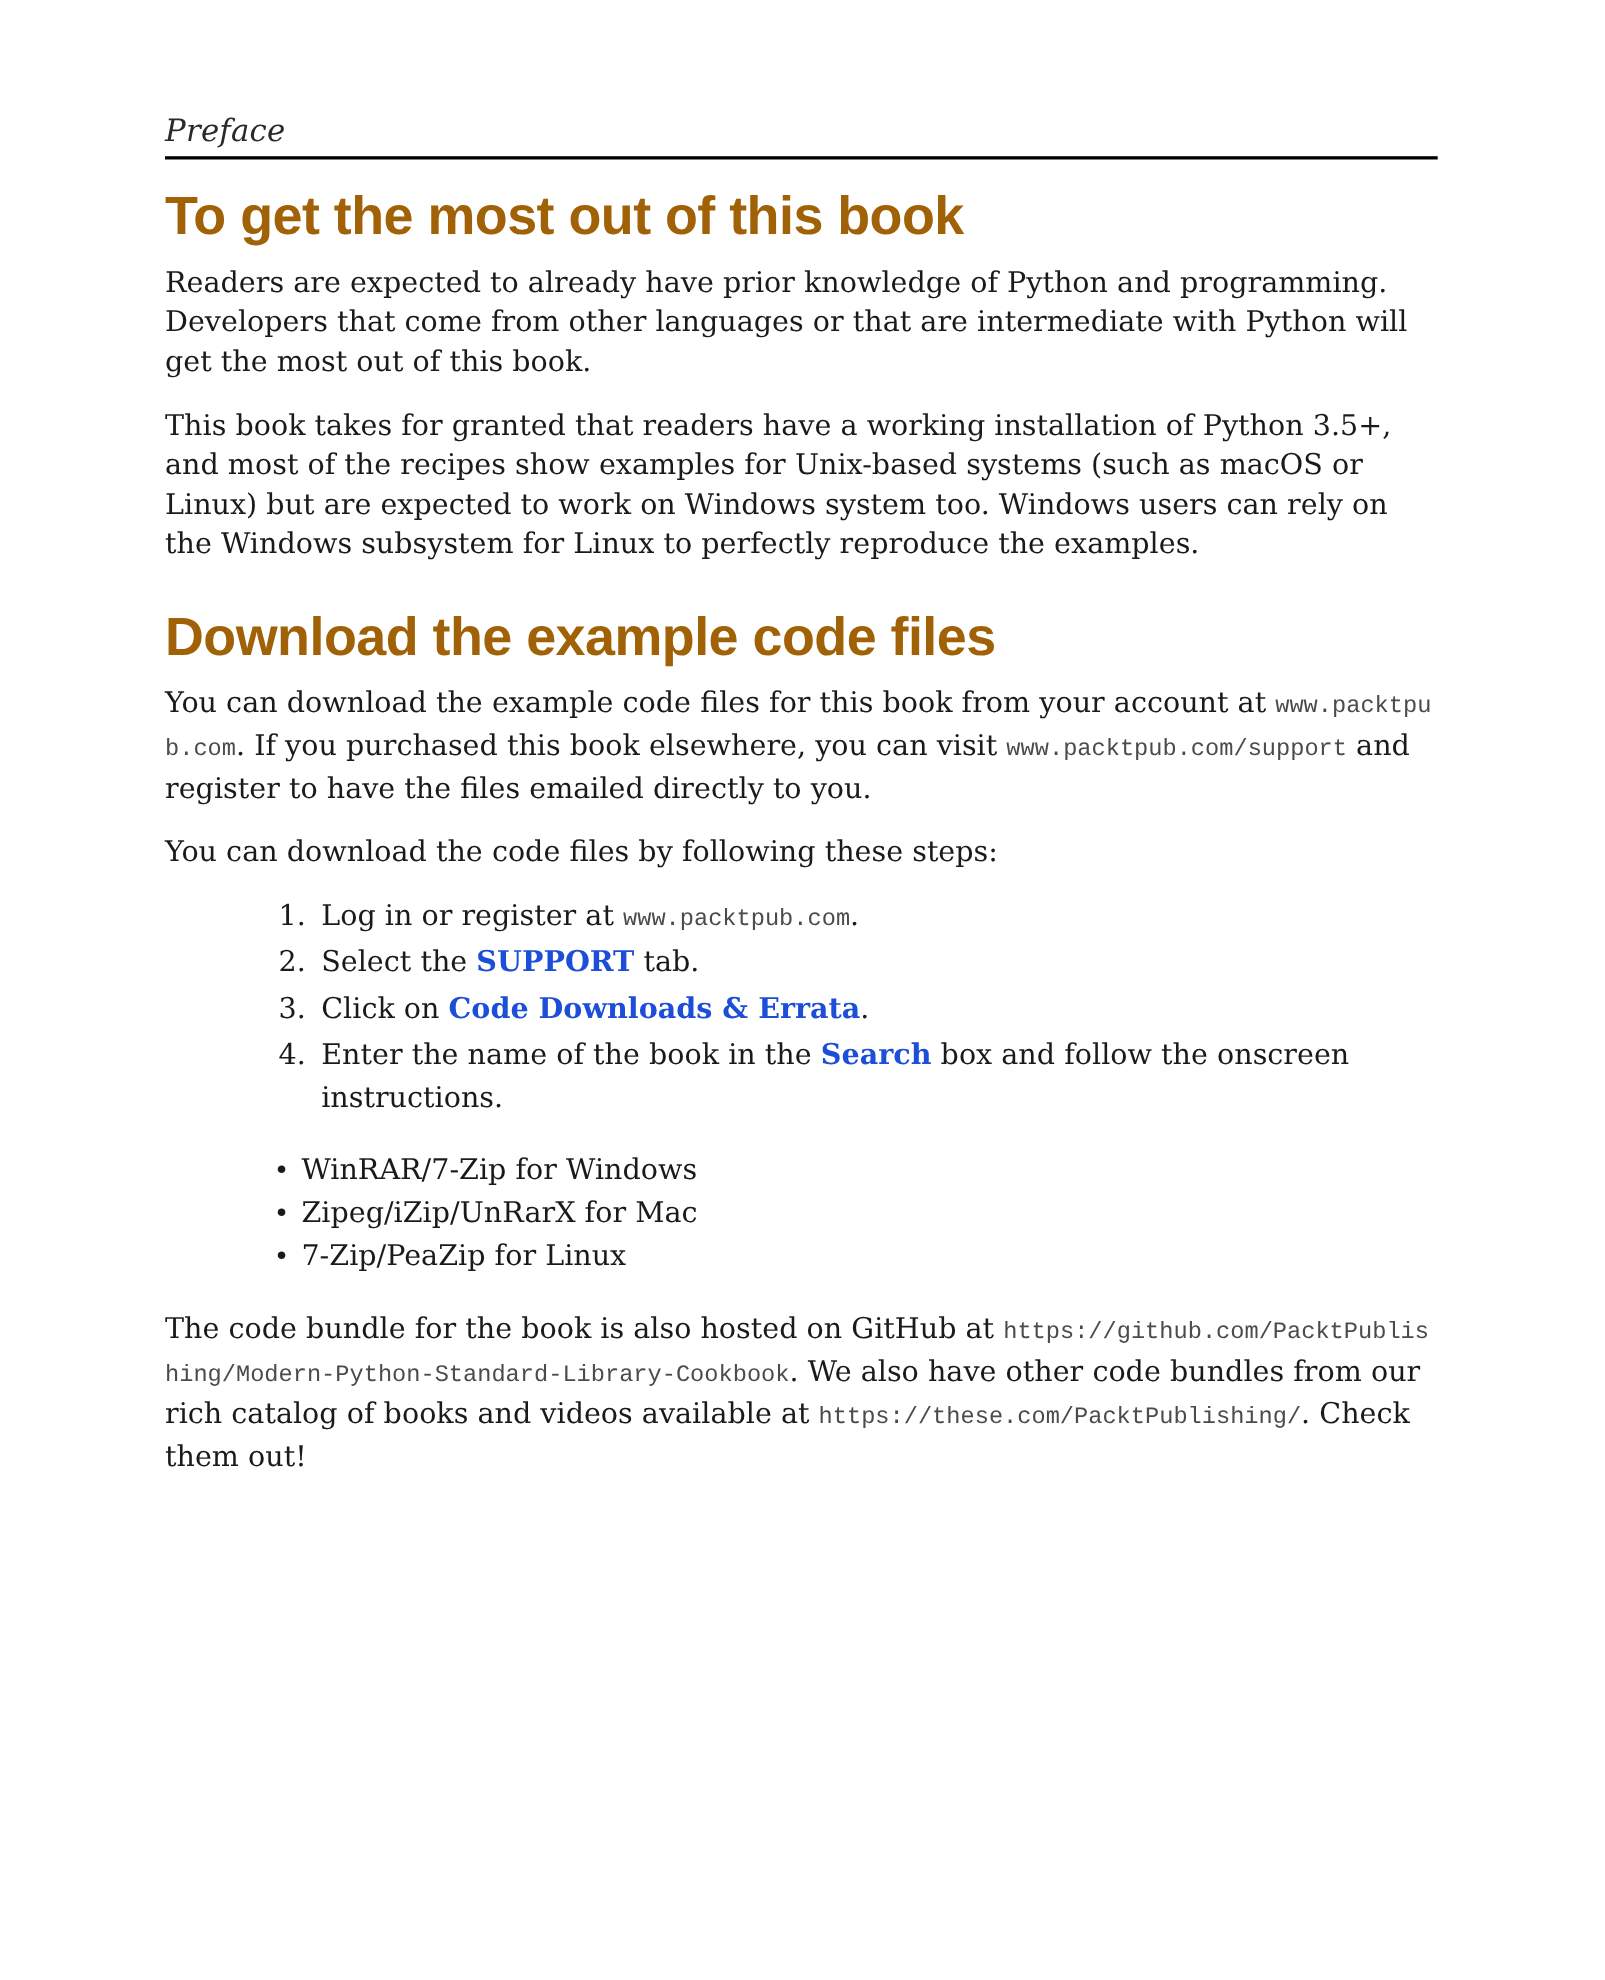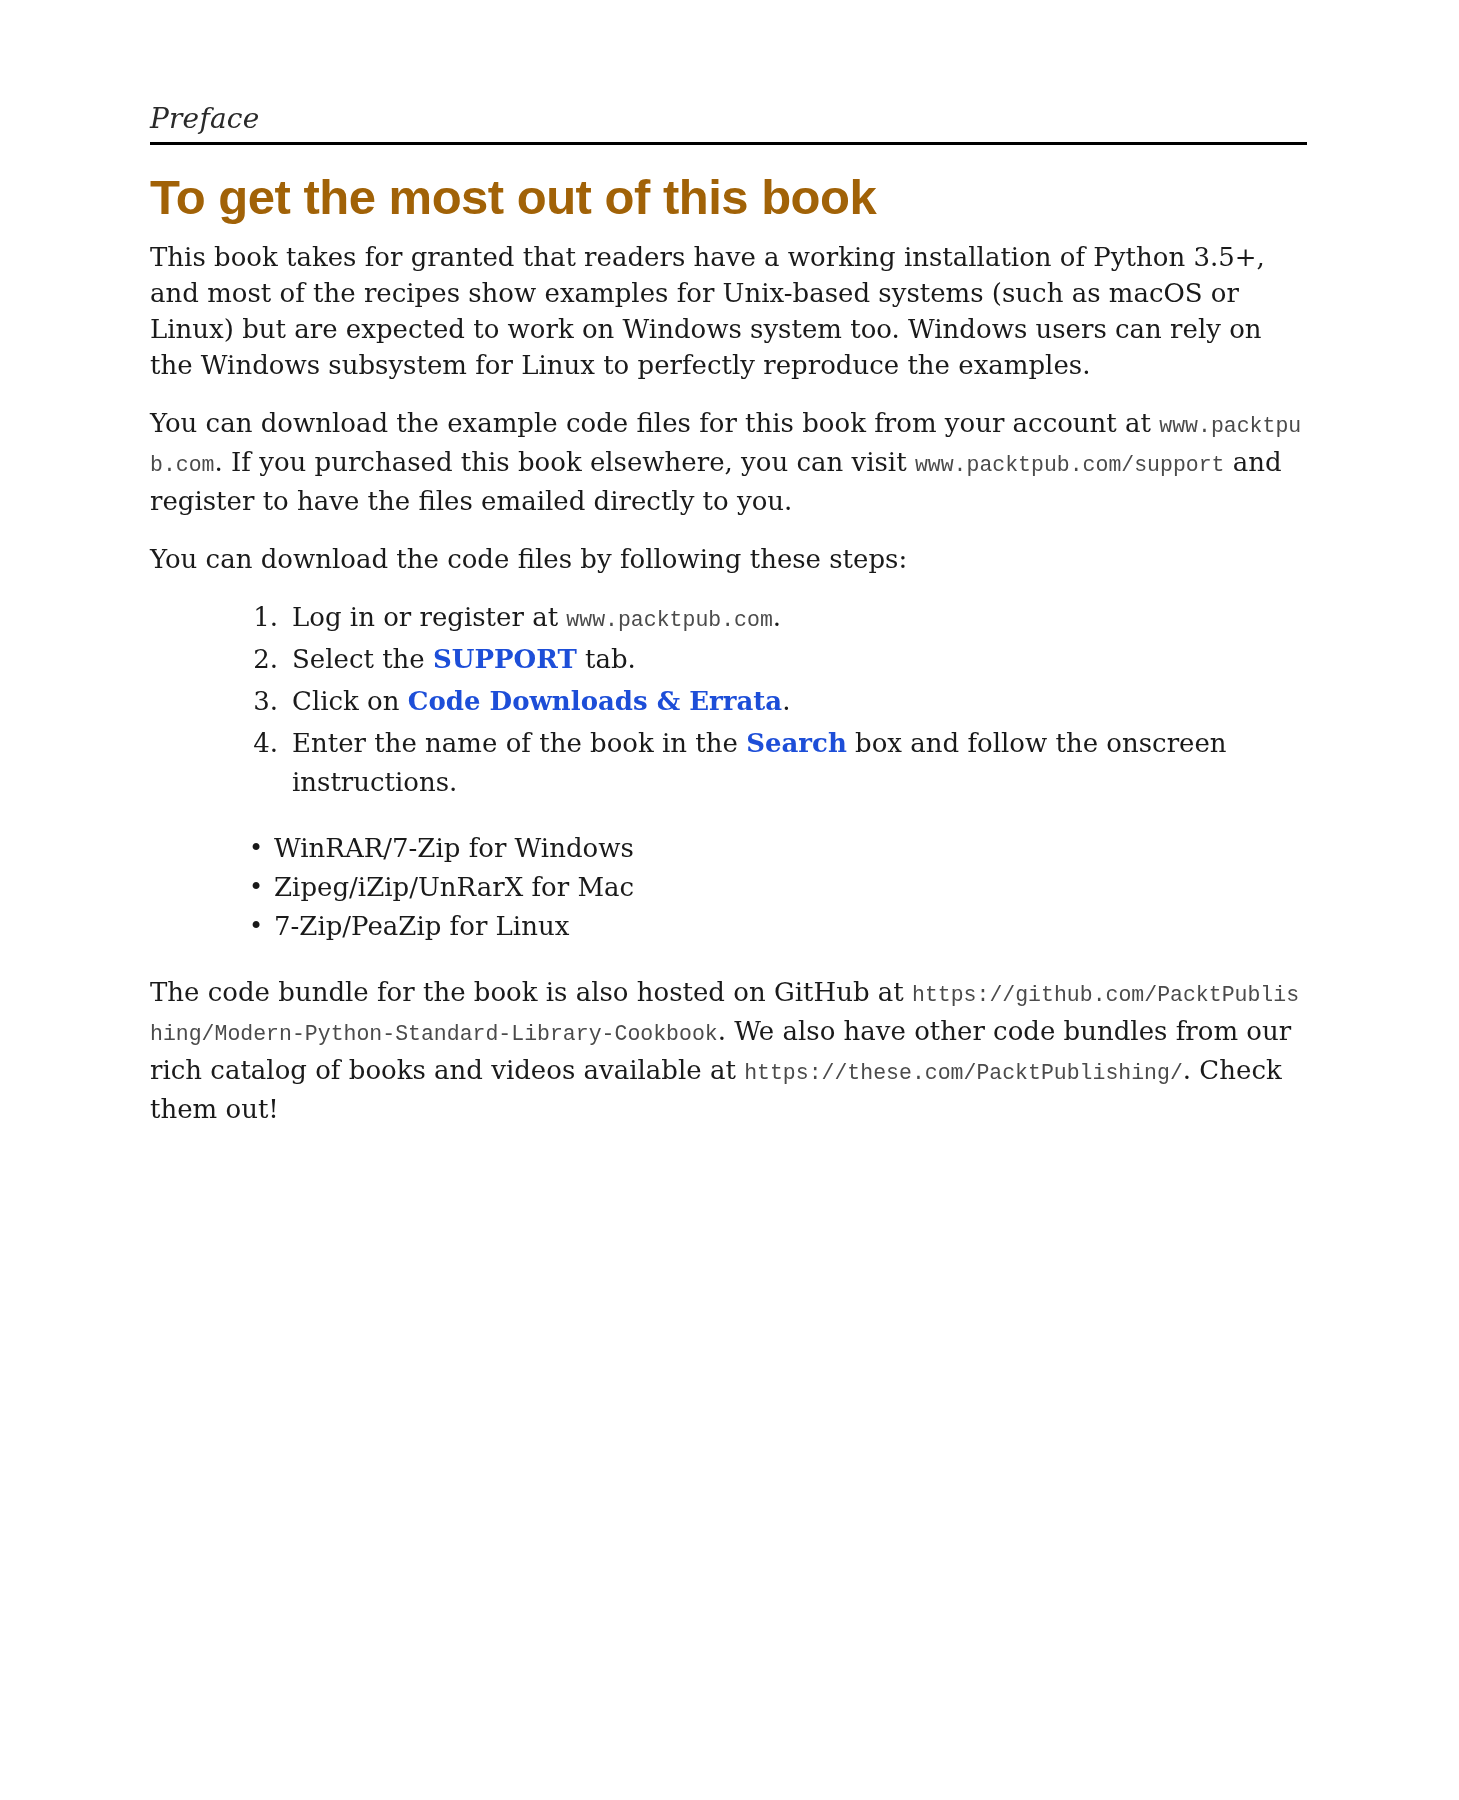--- a/index.html
+++ b/index.html
@@ -81,23 +81,25 @@
 
 <div class="page">
 
   <div class="running-header">
     <span class="label">Preface</span>
     <div class="header-rule"></div>
   </div>
 
   <h1>To get the most out of this book</h1>
 
+  <p>Readers are expected to already have prior knowledge of Python and programming. Developers that come from other languages or that are intermediate with Python will get the most out of this book.</p>
 
   <p>This book takes for granted that readers have a working installation of Python 3.5+, and most of the recipes show examples for Unix-based systems (such as macOS or Linux) but are expected to work on Windows system too. Windows users can rely on the Windows subsystem for Linux to perfectly reproduce the examples.</p>
 
+  <h1 class="second">Download the example code files</h1>
 
   <p><span>You can download the example code files for this book from your account at </span><span class="code">www.packtpub.com</span><span>. If you purchased this book elsewhere, you can visit </span><span class="code">www.packtpub.com/support</span><span> and register to have the files emailed directly to you.</span></p>
 
   <p>You can download the code files by following these steps:</p>
 
   <ol class="steps">
     <li>
         <span class="num">1.</span>
         <span class="step-text"><span>Log in or register at </span><span class="code">www.packtpub.com</span><span class="bold"></span><span>.</span></span>
       </li>

